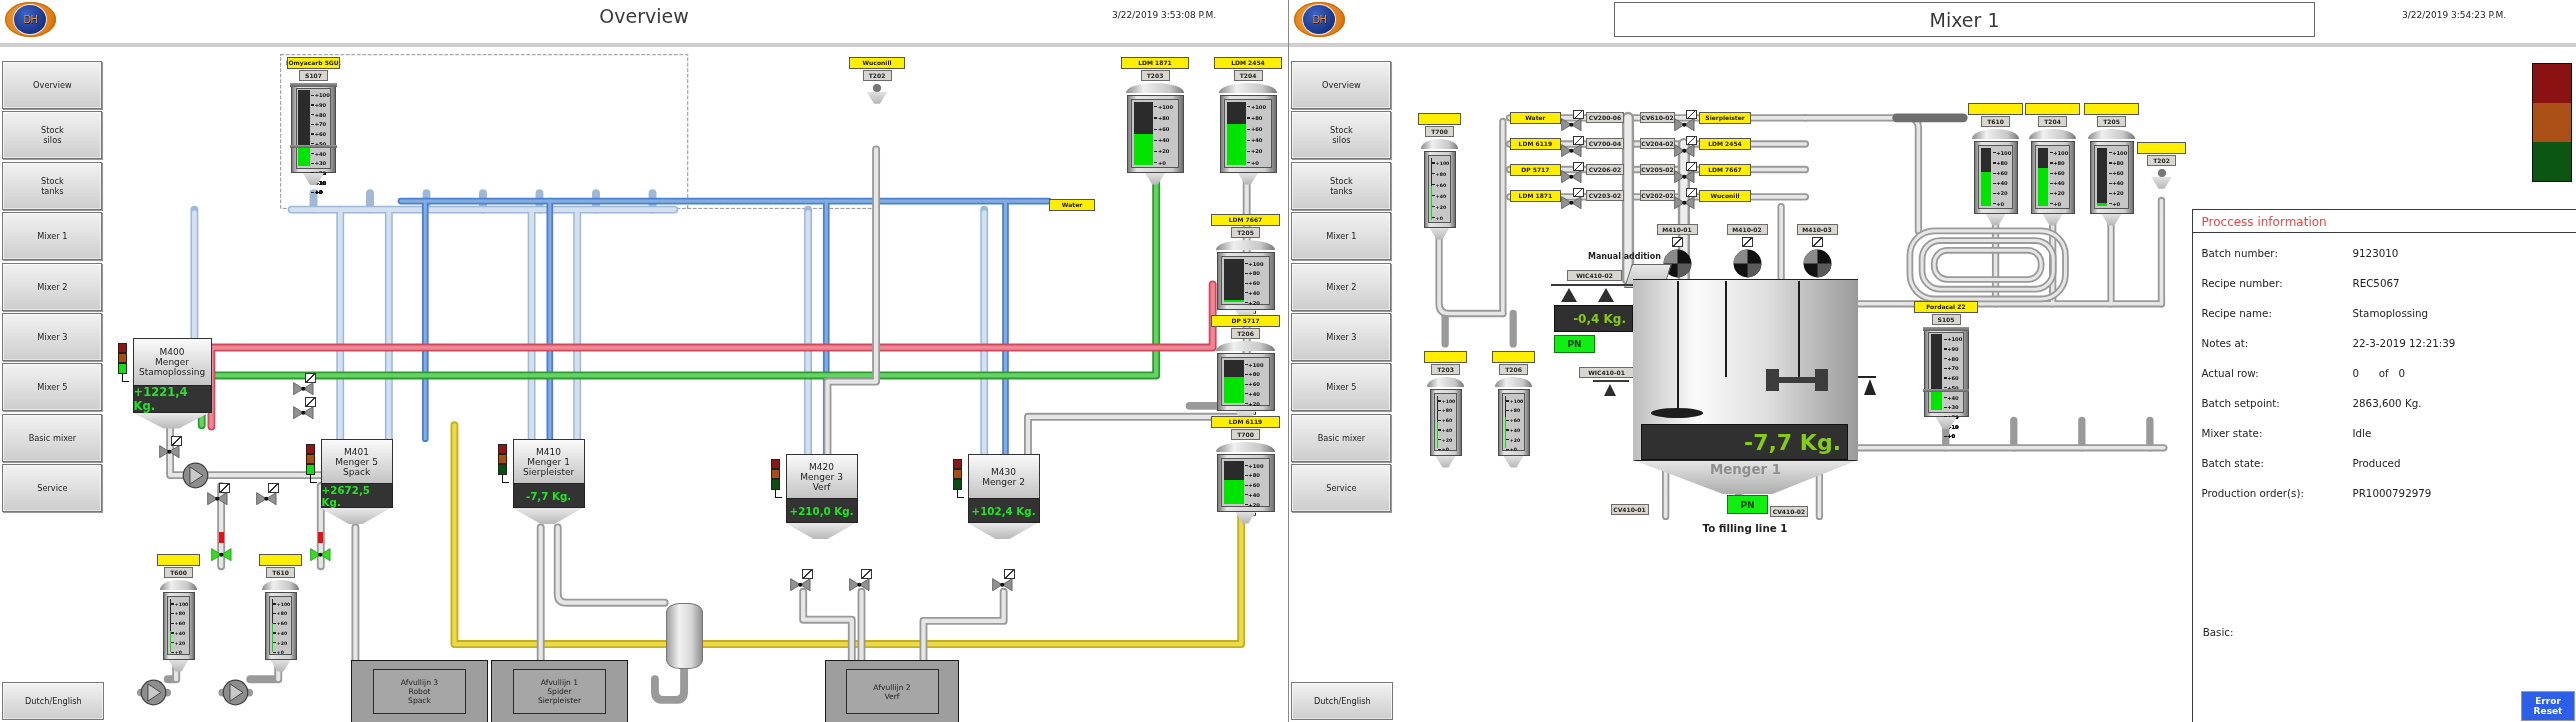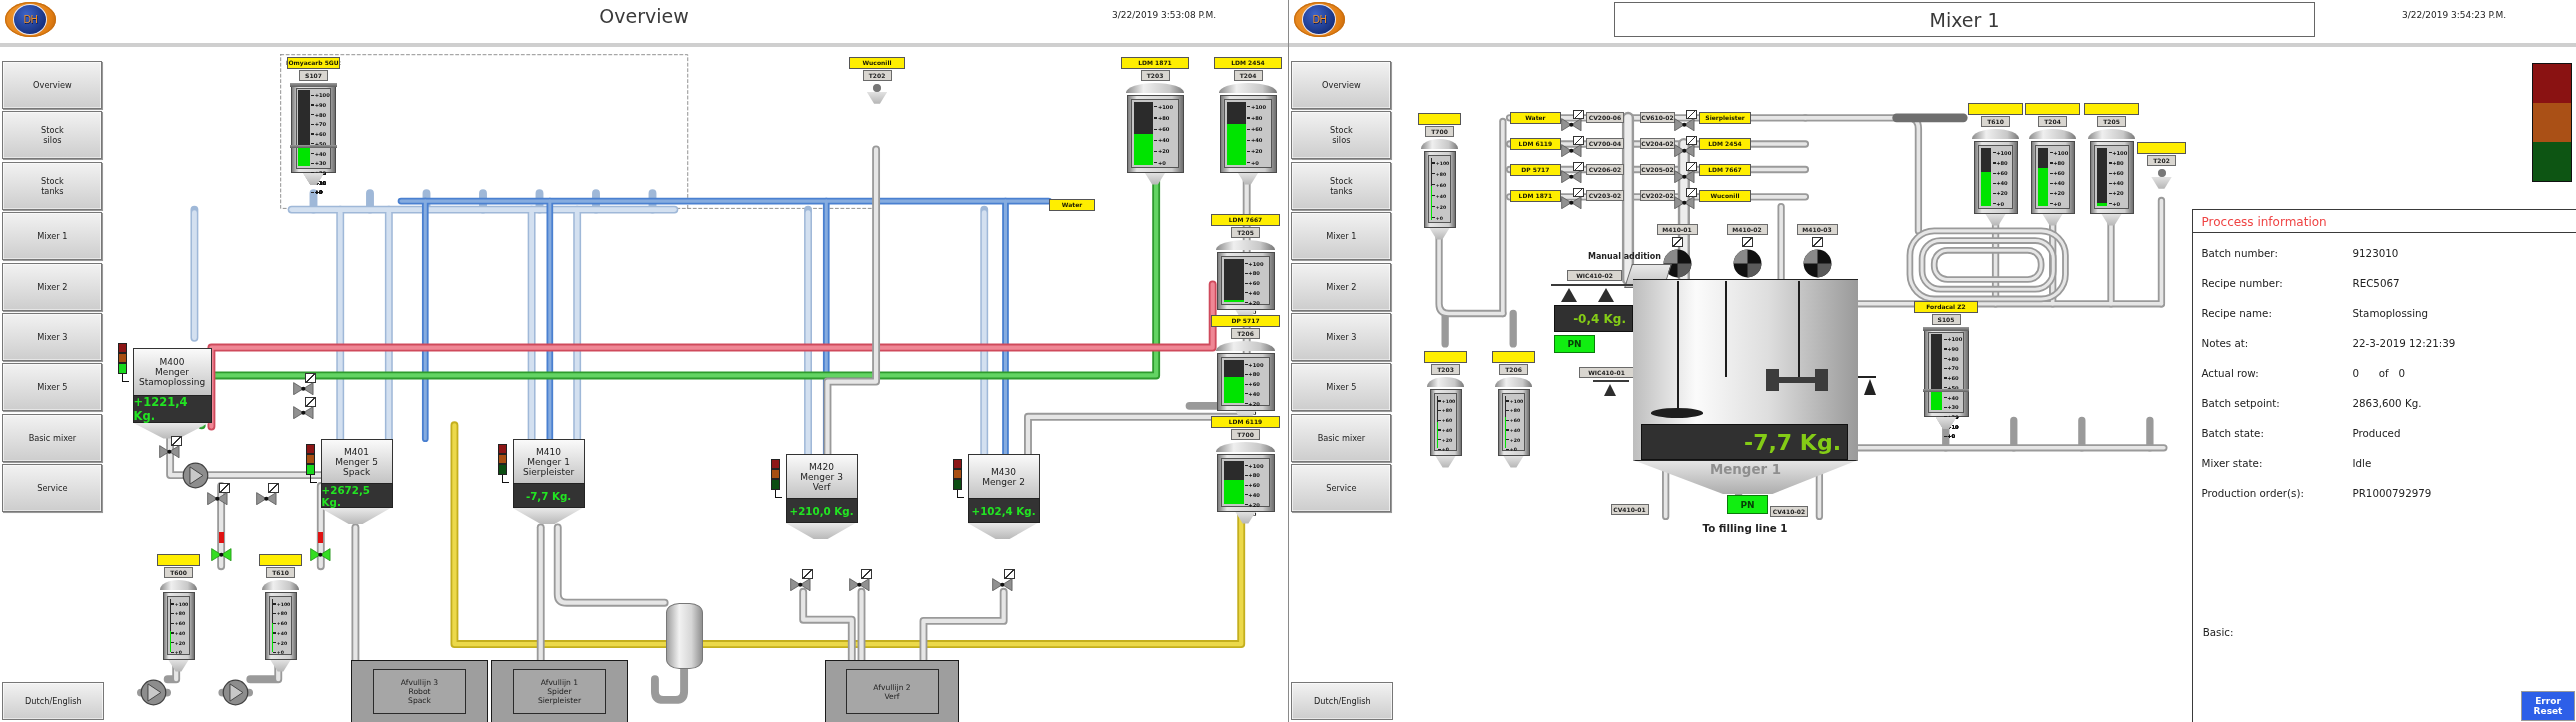--- a/index.html
+++ b/index.html
@@ -538,21 +538,21 @@
 </div>
 
   <div class="abs ylabel" style="left:1049px;top:199px;width:46px">Water</div>
 
   <div class="mixerw" style="left:118px;top:338px">
   <div class="stack" data-lamp="green">
     <div class="seg sr"></div>
         <div class="seg so"></div>
         <div class="seg sg"></div>
   </div>
-  <div class="mixbox" style="width: 62px; margin-top: 10px;">
+  <div class="mixbox" style="width: 62px;">
     <div class="mixtitle" style="width: 77px; height: 46px;">
       <div>M400</div>
       <div>Menger</div>
       <div>Stamoplossing</div>
     </div>
     <div class="mixval" style="width: 77px; height: 25.5px; font-size: 11.5px;">+1221,4 Kg.</div>
     <div class="mixcone" style="width: 77px; height: 16px;"></div>
   </div>
 </div>
   <div class="mixerw" style="left:306px;top:439px">
@@ -1329,26 +1329,26 @@
       </div>
         <div class="procrow">
         <span class="pl">Actual row:</span>
         <span class="pv">0&nbsp;&nbsp;&nbsp;&nbsp;&nbsp;&nbsp;of&nbsp;&nbsp;&nbsp;0</span>
       </div>
         <div class="procrow">
         <span class="pl">Batch setpoint:</span>
         <span class="pv">2863,600 Kg.</span>
       </div>
         <div class="procrow">
+        <span class="pl">Mixer state:</span>
+        <span class="pv">Idle</span>
+      </div>
+        <div class="procrow">
         <span class="pl">Batch state:</span>
         <span class="pv">Produced</span>
-      </div>
-        <div class="procrow">
-        <span class="pl">Mixer state:</span>
-        <span class="pv">Idle</span>
       </div>
         <div class="procrow">
         <span class="pl">Production order(s):</span>
         <span class="pv">PR1000792979</span>
       </div>
       </div>
     <div class="abs" style="left:9.7px;top:416px;font-size:10.3px">Basic:</div>
     <div class="abs errbtn" style="left:328px;top:481px;width:52px;height:28px">Error
 Reset</div>
   </div>

